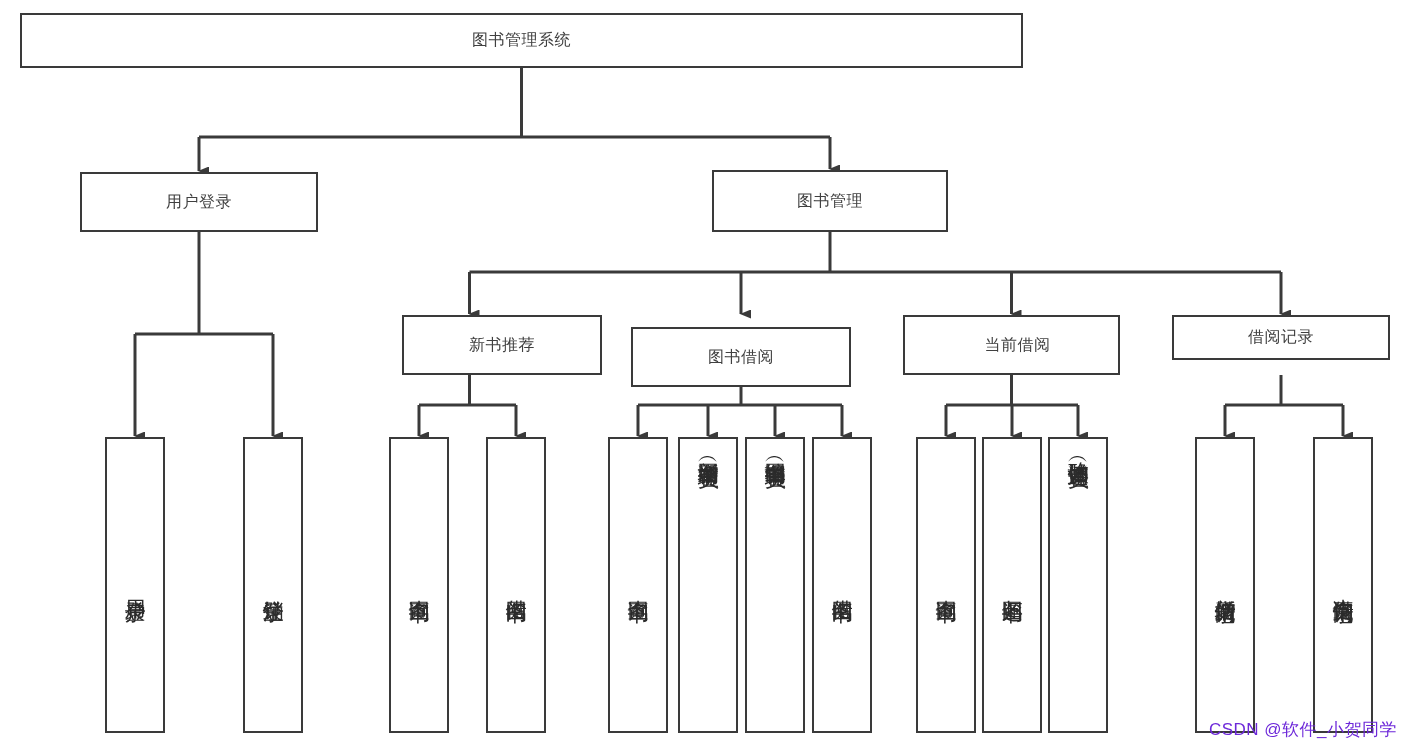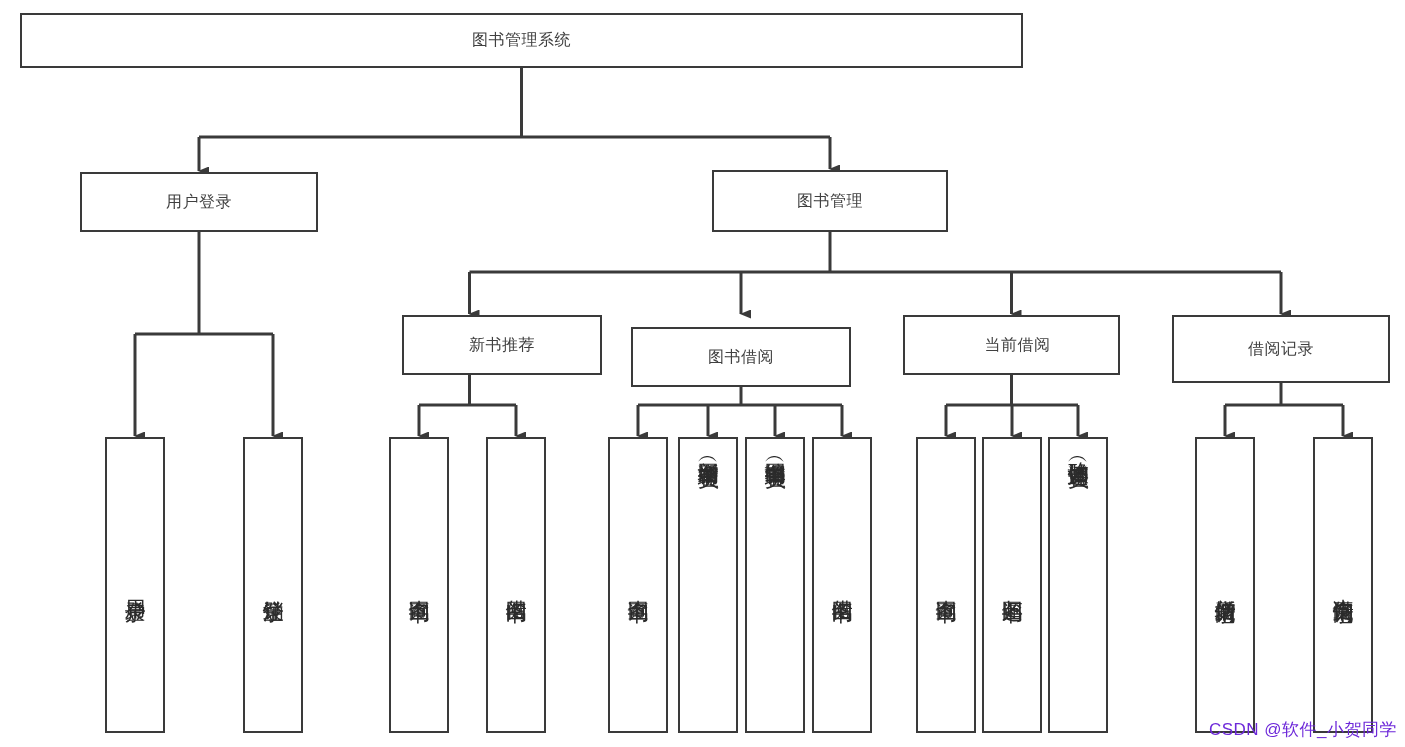--- a/index.html
+++ b/index.html
@@ -134,21 +134,21 @@
 
   <div class="node" id="node-new-book-recommend" style="left: 370px; top: 315px; width: 200px; height: 60px; margin-left: 32px;">
     <span class="node-label">新书推荐</span>
   </div>
   <div class="node" id="node-book-borrow" style="left: 631px; top: 315px; width: 220px; height: 60px; margin-top: 12px;">
     <span class="node-label">图书借阅</span>
   </div>
   <div class="node" id="node-current-borrow" style="left: 903px; top: 315px; width: 217px; height: 60px; padding-left: 12px;">
     <span class="node-label">当前借阅</span>
   </div>
-  <div class="node" id="node-borrow-record" style="left: 1172px; top: 315px; width: 218px; height: 68px;">
+  <div class="node" id="node-borrow-record" style="left: 1172px; top: 315px; width: 218px; height: 45px;">
     <span class="node-label">借阅记录</span>
   </div>
 
   <div id="leaf-container">
       <div class="node leaf centered" id="node-leaf-user-login" style="left: 105px; top: 437px; width: 60px; height: 296px;">
         <span class="leaf-label">用户登录</span>
       </div>
       <div class="node leaf centered" id="node-leaf-logout" style="left: 243px; top: 437px; width: 60px; height: 296px;">
         <span class="leaf-label">注销登录</span>
       </div>

